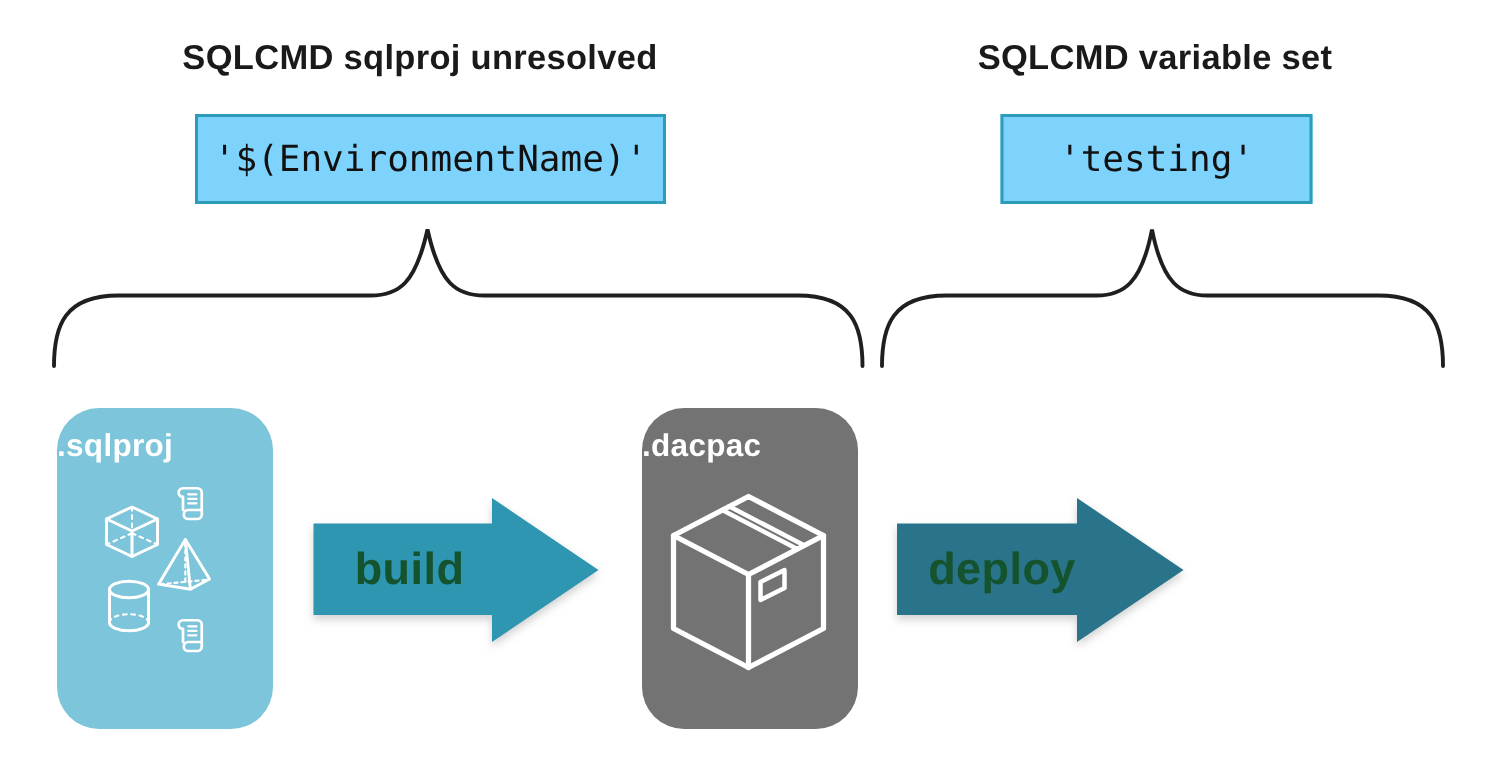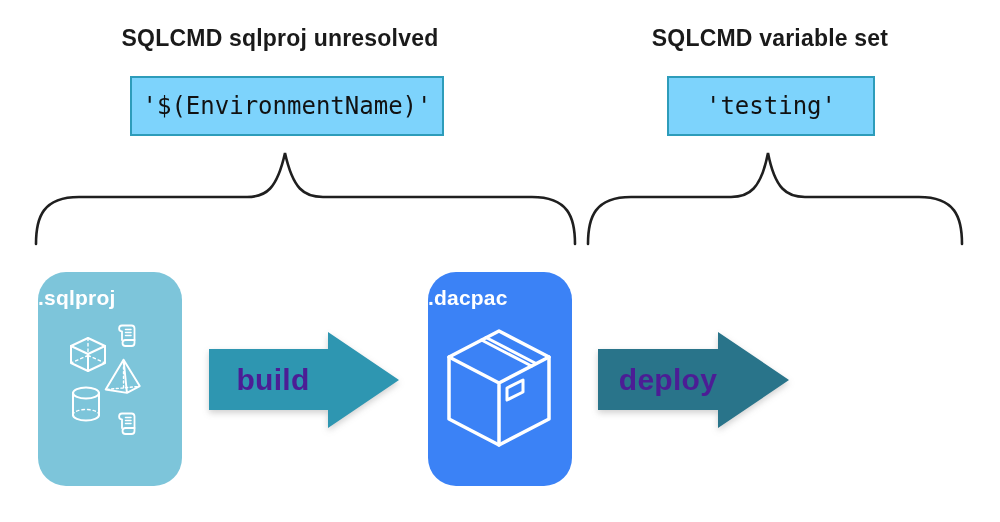--- a/index.html
+++ b/index.html
@@ -21,32 +21,32 @@
   .codebox-left  { left:130px; top:76px; width:314px; height:60px; }
   .codebox-right { left:667px; top:76px; width:208px; height:60px; }
   .codebox code { font-family:"DejaVu Sans Mono", monospace; font-size:24px; color:#111111; white-space:pre; }
 
   svg.overlay { position:absolute; left:0; top:0; width:1000px; height:522px; }
   .brace { fill:none; stroke:#1f1f1f; stroke-width:2.6px; stroke-linecap:round; }
   .arrows polygon { filter: drop-shadow(0px 3px 3px rgba(70,70,70,0.25)); }
 
   .card { position:absolute; top:272px; width:144px; height:214px; border-radius:28px; }
   .card-sqlproj  { left:38px;  background:#7DC5DA; }
-  .card-dacpac   { left:428px; background:#3b82f6; }
+  .card-dacpac   { left:428px; background:#737373; }
   .card-database { left:817px; top:270px; width:143px; background:#29748A; }
   .card-title {
     text-align:left; padding-top:14px; font-size:21px; font-weight:bold;
     color:#ffffff; letter-spacing:0.2px;
   }
   .card-icon { position:absolute; }
   .icon-stroke { fill:none; stroke:#ffffff; stroke-linecap:round; stroke-linejoin:round; }
   .dash { stroke-dasharray:2.5 3; }
 
   .arrow-label {
-    position:absolute; color:#4c1d95; font-weight:bold; font-size:30px;
+    position:absolute; color:#14532d; font-weight:bold; font-size:30px;
     text-align:center; line-height:36px; letter-spacing:0.3px;
   }
   .arrow-label-build  { left:208px; top:362px; width:130px; }
   .arrow-label-deploy { left:598px; top:362px; width:140px; }
 </style>
 </head>
 <body>
 
 <div class="stage">
 

